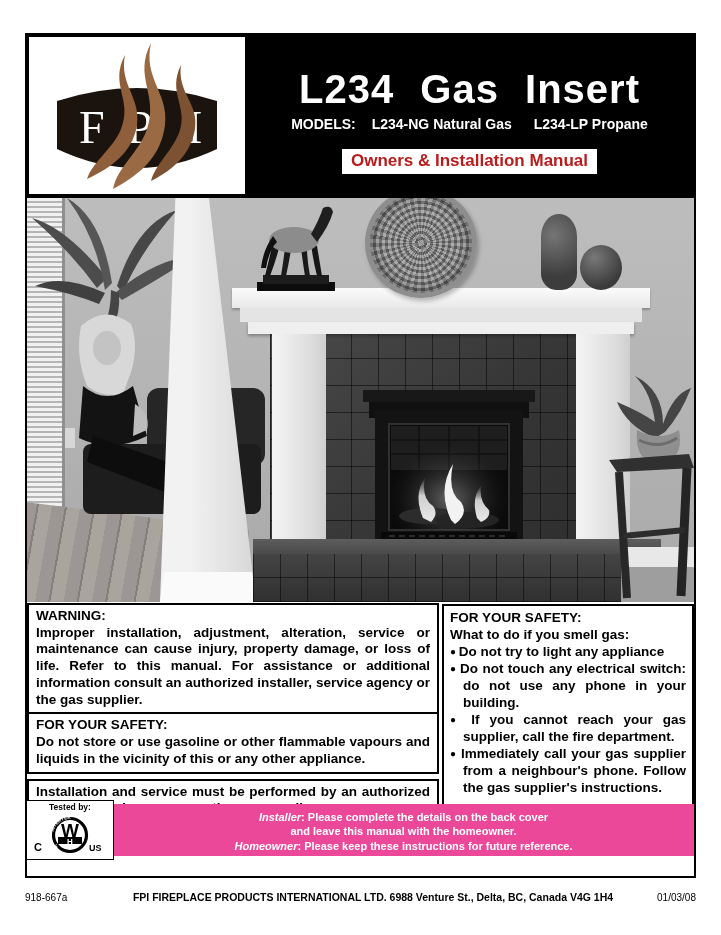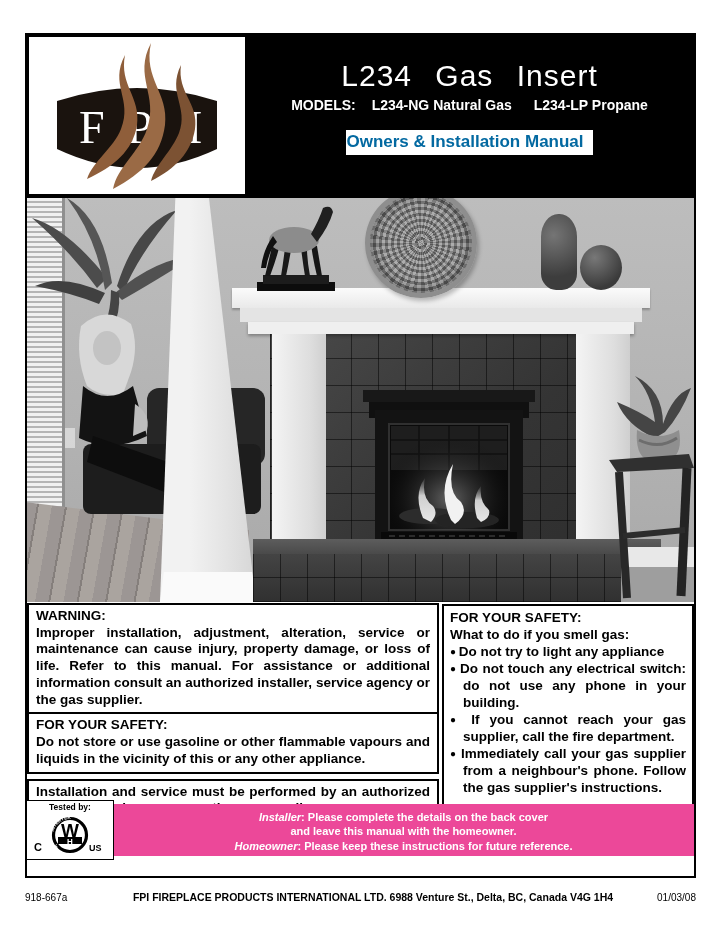--- a/index.html
+++ b/index.html
@@ -10,28 +10,28 @@
   
   .frame { position:absolute; left:25px; top:33px; width:671px; height:845px;
     border:2px solid #000; background:#fff; }
 
   
   .header { position:absolute; left:0; top:0; width:667px; height:163px; background:#000; }
   .logo-box { position:absolute; left:2px; top:2px; width:216px; height:157px; background:#fff; }
   .logo-box svg { position:absolute; left:0; top:0; }
   .header-right { position:absolute; left:218px; top:0; width:449px; height:163px;
     text-align:center; color:#fff; }
-  .title { margin-top:24px; font-size:30px; font-weight:normal; letter-spacing:1px;
+  .title { margin-top:32px; font-size:40px; font-weight:bold; letter-spacing:1px;
     word-spacing:14px; }
   .models { margin-top:4px; font-size:14px; font-weight:bold; }
   .models .lbl { margin-right:16px; }
   .models .m1 { margin-right:22px; }
   .banner-wrap { margin-top:17px; }
-  .manual-banner { display:inline-block; background:#fff; color:#0369a1; font-size:17px;
-    font-weight:bold; padding:2px 9px 3px 0; }
+  .manual-banner { display:inline-block; background:#fff; color:#b91c1c; font-size:17px;
+    font-weight:bold; padding:2px 9px 3px 9px; }
 
   
   .photo { position:absolute; left:0; top:163px; width:667px; height:404px; overflow:hidden;
     background:linear-gradient(180deg,#bdbdbd 0%,#b3b3b3 55%,#a8a8a8 100%); }
   .window { position:absolute; left:0; top:0; width:38px; height:312px;
     background:repeating-linear-gradient(180deg,#f1f1f1 0 3px,#b5b5b5 3px 5px);
     border-right:3px solid #8f8f8f; }
   .floor-left { position:absolute; left:0; top:288px; width:222px; height:116px;
     background:repeating-linear-gradient(100deg,#9c9694 0 13px,#857f7c 13px 15px,#aaa49f 15px 28px);
     clip-path:polygon(0 14%, 100% 38%, 100% 100%, 0 100%); }

